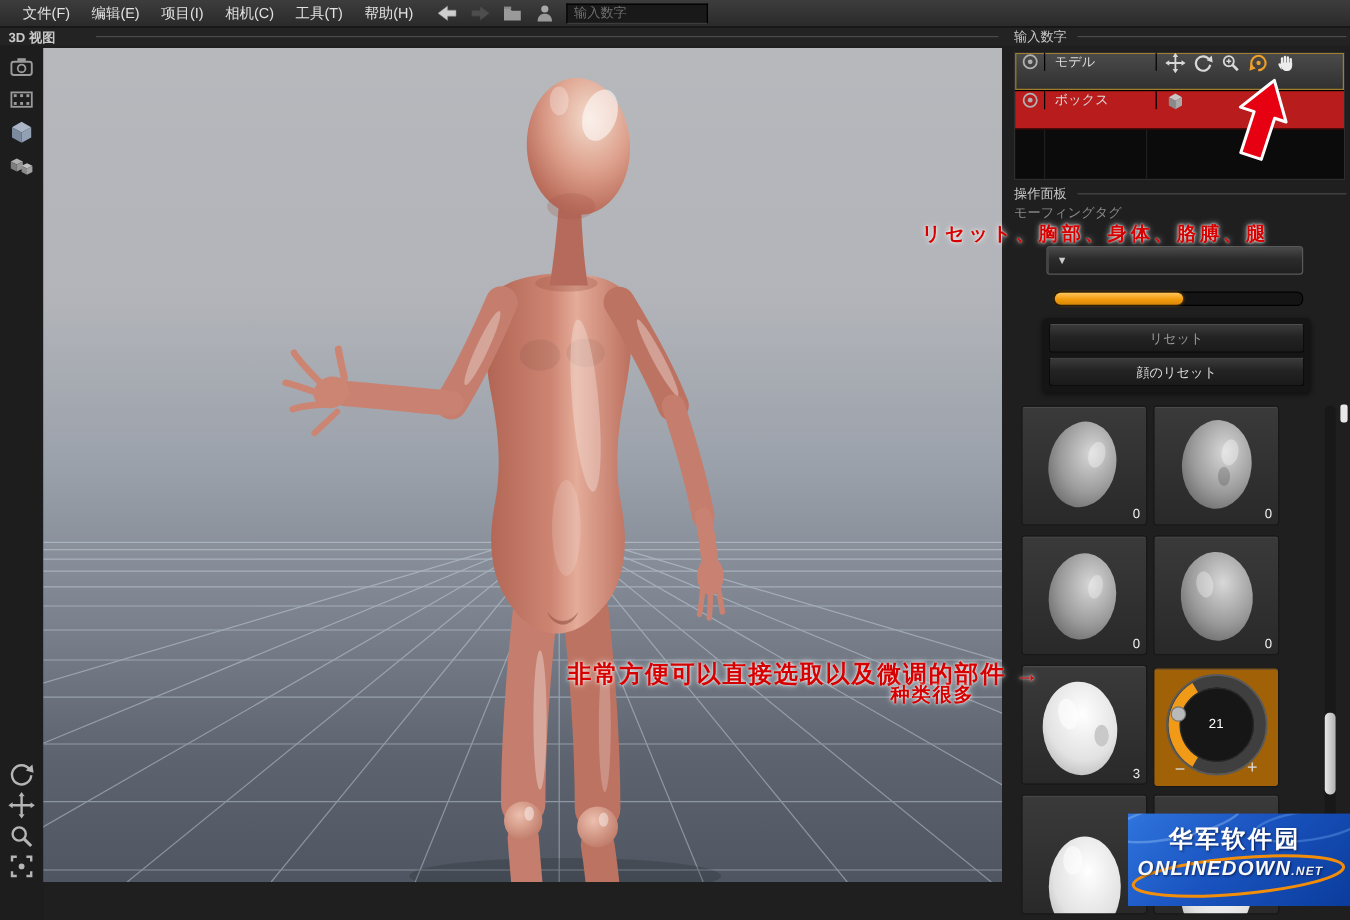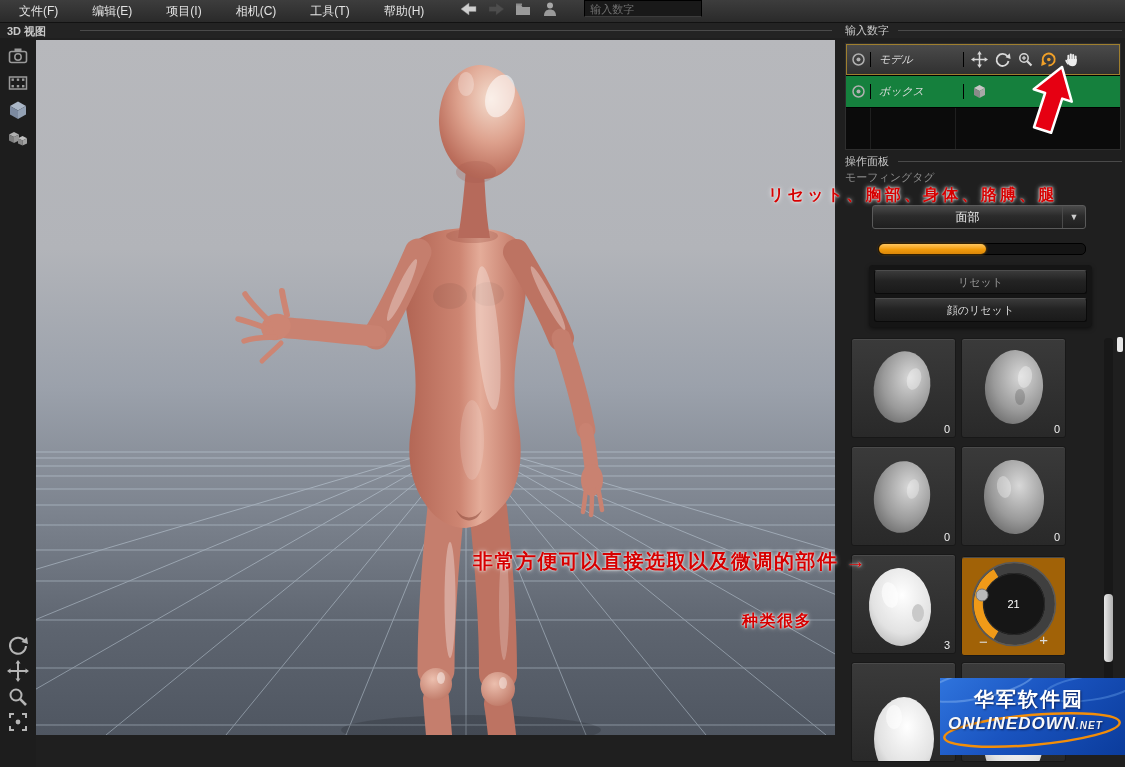--- a/index.html
+++ b/index.html
@@ -5,21 +5,21 @@
   html,body{margin:0;padding:0;}
   body{
     width:1125px;height:767px;position:relative;overflow:hidden;
     background:#1f1f1f;font-family:"Liberation Sans","DejaVu Sans",sans-serif;
     -webkit-font-smoothing:antialiased;
   }
 
   
   .menubar{position:absolute;left:0;top:0;width:1125px;height:22px;
     background:linear-gradient(#3d3d3d,#2a2a2a);border-bottom:1px solid #121212;
-    display:flex;align-items:flex-start;z-index:30;gap:16px;}
+    display:flex;align-items:center;z-index:30;}
   .menu-item{padding:0 9px;line-height:22px;font-size:12px;color:#e2e2e2;cursor:default;}
   .menu-item:first-child{margin-left:10px;}
   .toolbar{display:flex;align-items:center;gap:7px;margin-left:10px;}
   .tool-btn{width:20px;height:18px;display:flex;align-items:center;justify-content:center;}
   .num-input{width:106px;height:15px;background:#191919;border:1px solid #000;
     border-bottom-color:#3c3c3c;color:#cfcfcf;font-size:11px;padding:0 5px;margin-left:8px;}
   .num-input::placeholder{color:#6f6f6f;}
 
   
   .labelbar{position:absolute;left:0;top:22px;width:1125px;height:16px;background:#232323;}
@@ -35,38 +35,38 @@
   .viewport{position:absolute;left:36px;top:40px;width:799px;height:695px;overflow:hidden;
     background:linear-gradient(180deg,#b7b8bc 0%,#b2b4b9 30%,#9ba1ab 50%,#7c markdown838e 68%,#5d646f 85%,#4f5661 100%);
   }
   .viewport{background:linear-gradient(180deg,#b7b8bc 0%,#b2b4b9 30%,#9ba1ab 50%,#7c838e 68%,#5d646f 85%,#4f5661 100%);}
   .scene{position:absolute;left:0;top:0;width:799px;height:695px;}
 
   
   .object-list{position:absolute;left:845px;top:43px;width:276px;height:107px;
     background:#0b0b0b;border:1px solid #2e2e2e;box-sizing:border-box;}
   .ol-vline{position:absolute;top:0;bottom:0;width:1px;background:#1f1f1f;}
-  .ol-row{position:relative;height:31px;display:flex;align-items:center;border-bottom:1px solid #000;font-style:italic;}
+  .ol-row{position:relative;height:31px;display:flex;align-items:flex-start;border-bottom:1px solid #000;}
   .ol-row.selected{background:linear-gradient(#4b4b4b,#303030);box-shadow:inset 0 0 0 1px #9f7f2e;}
-  .ol-row.plain{background:#15803d;}
+  .ol-row.plain{background:#b91c1c;}
   .ol-cell-eye{width:24px;display:flex;align-items:center;justify-content:center;border-right:1px solid #000;}
   .ol-cell-name{width:84px;display:flex;align-items:center;padding-left:8px;font-size:11px;color:#ddd;border-right:1px solid #000;}
   .ol-cell-icons{flex:1;display:flex;align-items:center;gap:6px;padding-left:7px;}
   .ol-icon{width:17px;height:17px;display:flex;align-items:center;justify-content:center;}
 
   .red-arrow{position:absolute;left:1020px;top:60px;width:88px;height:88px;z-index:20;}
 
   .morph-tag{position:absolute;left:845px;top:170px;width:276px;text-align:left;
     font-size:11px;color:#8b8b8b;}
 
   .anno{position:absolute;font-weight:bold;color:#d60000;white-space:nowrap;z-index:25;
     text-shadow:0 0 2px #fff,0 0 5px rgba(255,255,255,.85);}
   .anno-top{left:768px;top:185px;font-size:16px;letter-spacing:3.2px;}
   .anno-mid1{left:473px;top:548px;font-size:20px;letter-spacing:1.5px;}
-  .anno-mid2{left:742px;top:569px;font-size:16px;letter-spacing:1.5px;margin-top:42px;}
+  .anno-mid2{left:742px;top:569px;font-size:16px;letter-spacing:1.5px;}
 
   .dropdown{position:absolute;left:872px;top:205px;width:214px;height:24px;box-sizing:border-box;
     background:linear-gradient(#4a4a4a,#2b2b2b 45%,#1f1f1f);border:1px solid #5a5a5a;border-radius:3px;
     display:flex;align-items:stretch;}
   .dd-label{flex:1;display:flex;align-items:center;justify-content:center;font-size:12px;color:#eee;}
   .dd-arrow{width:22px;display:flex;align-items:center;justify-content:center;
     border-left:1px solid #4a4a4a;color:#ccc;font-size:9px;}
 
   .slider{position:absolute;left:878px;top:243px;width:206px;height:10px;background:#141414;
     border:1px solid #000;border-radius:5px;}
@@ -414,21 +414,20 @@
 <span class="strip-label" style="left:845px;top:154px;">操作面板</span>
 <div class="strip-line" style="left:898px;top:161px;width:224px;"></div>
 
 <div class="morph-tag">モーフィングタグ</div>
 
 <div class="anno anno-top">リセット、胸部、身体、胳膊、腿</div>
 <div class="anno anno-mid1">非常方便可以直接选取以及微调的部件 →</div>
 <div class="anno anno-mid2">种类很多</div>
 
 <div class="dropdown">
-  <div class="dd-label">面部</div>
   <div class="dd-arrow">▼</div>
 </div>
 
 <div class="slider">
   <div class="slider-fill" style="width: 52%;"></div>
 </div>
 
 <div class="btn-group"></div>
 <div class="panel-btn" style="top:270px;">リセット</div>
 <div class="panel-btn light" style="top:298px;">顔のリセット</div>

